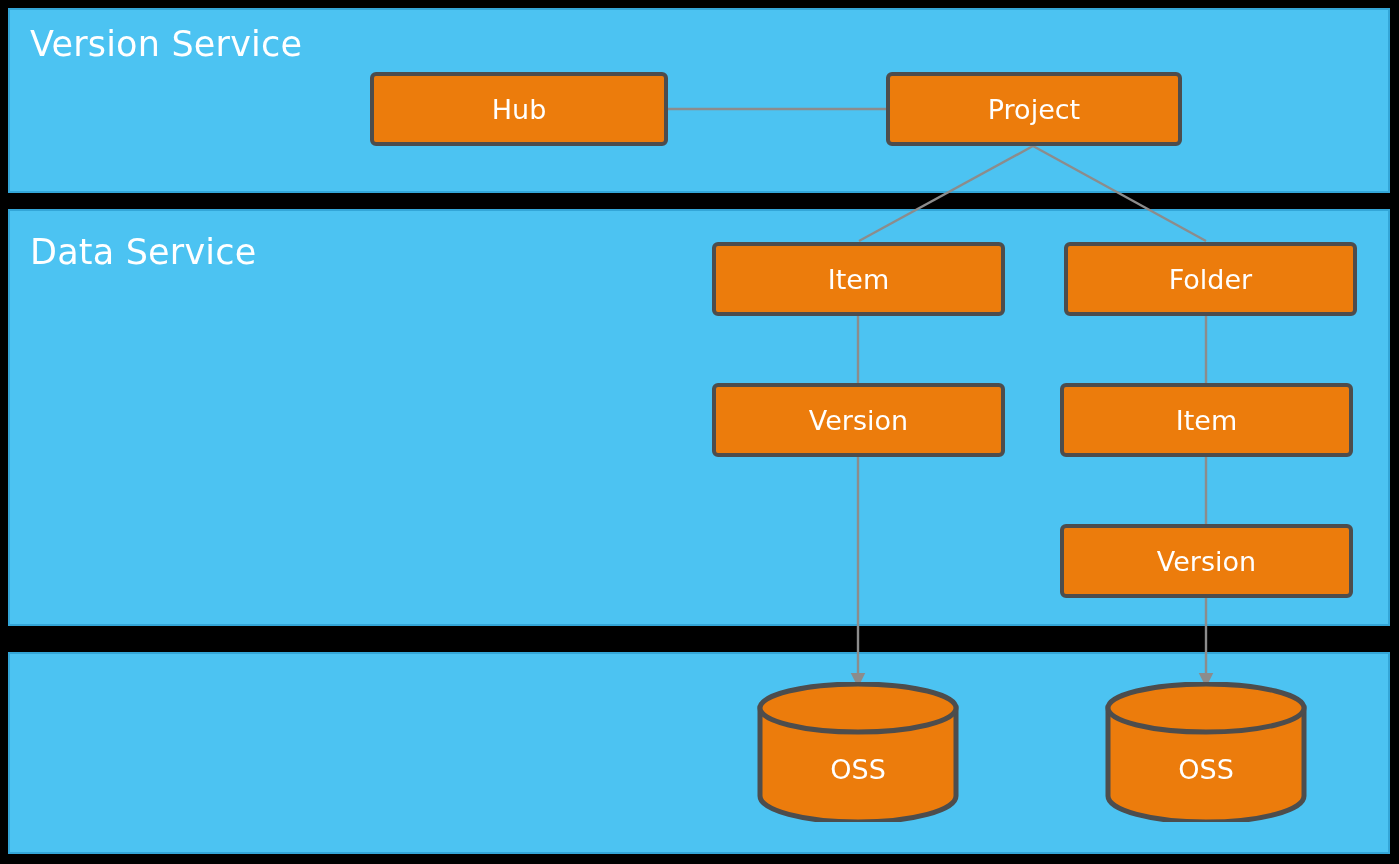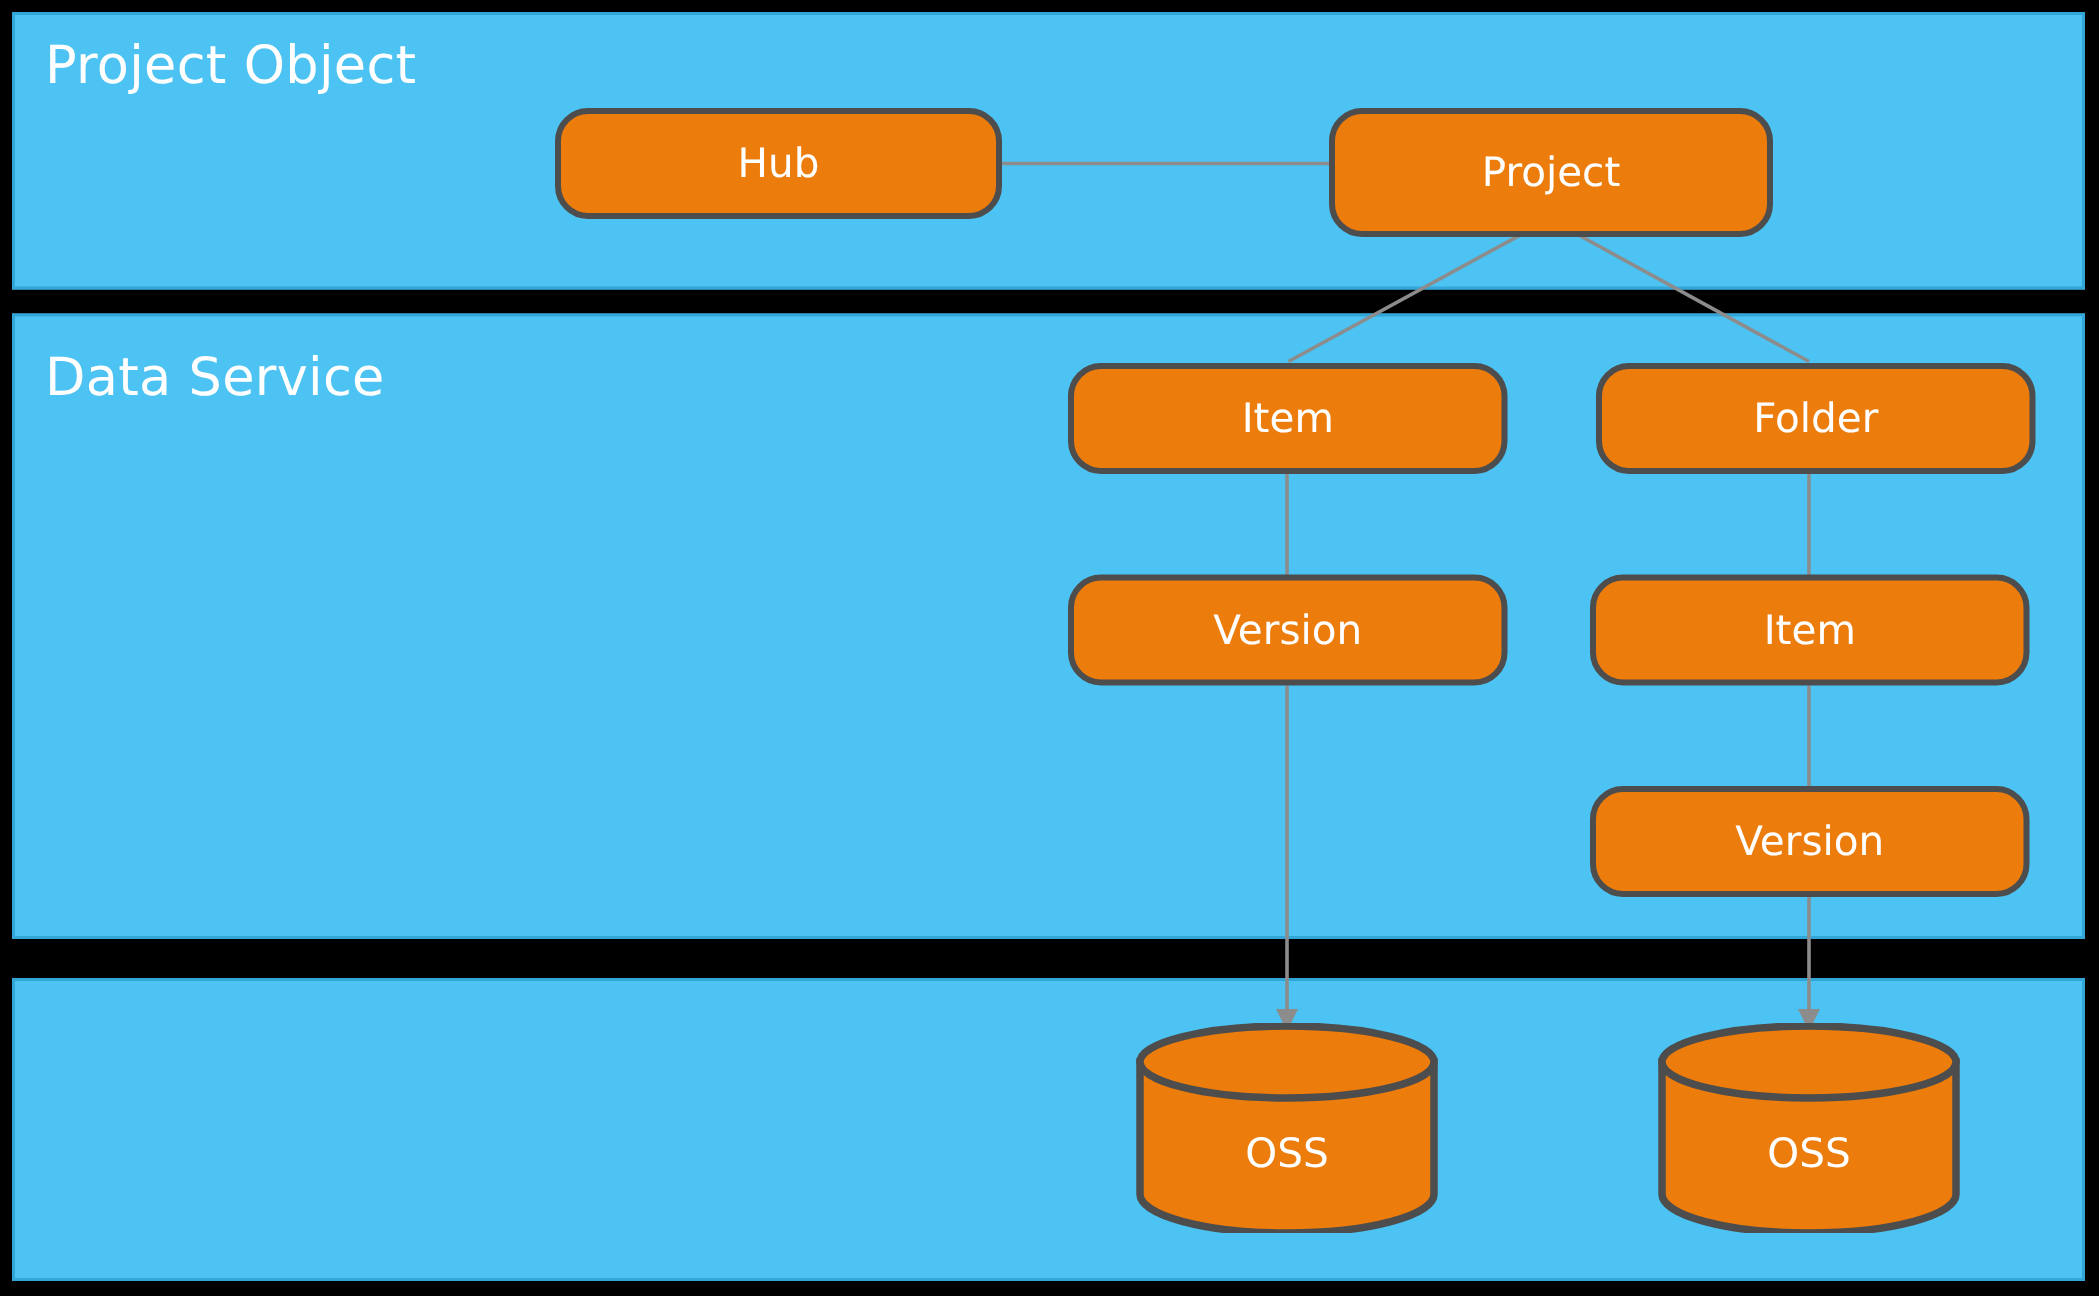--- a/index.html
+++ b/index.html
@@ -28,21 +28,21 @@
     font-size: 35px;
     font-weight: 400;
     letter-spacing: 0.2px;
     white-space: nowrap;
     font-family: "DejaVu Sans", sans-serif;
   }
   .node {
     position: absolute;
     background: #ec7c0c;
     border: 4px solid #4d4d4d;
-    border-radius: 22px;
+    border-radius: 6px;
     box-sizing: border-box;
     display: flex;
     align-items: center;
     justify-content: center;
     color: #ffffff;
     font-size: 27px;
     font-family: "DejaVu Sans", sans-serif;
     line-height: 1;
   }
   .cylinder {
@@ -71,21 +71,21 @@
 <body>
 
 <div id="canvas">
 
   <div class="panel" style="left:8px; top:8px; width:1382px; height:185px;"></div>
 
   <div class="panel" style="left:8px; top:209px; width:1382px; height:417px;"></div>
 
   <div class="panel" style="left:8px; top:652px; width:1382px; height:202px;"></div>
 
-  <div class="panel-title" style="top:24px;">Project Object</div>
+  <div class="panel-title" style="top:24px;">Version Service</div>
 
   <div class="panel-title" style="top:232px;">Data Service</div>
 
 
   <svg class="edges" viewBox="0 0 1399 864" xmlns="http://www.w3.org/2000/svg">
     <defs>
       <marker id="arrowhead" markerWidth="7" markerHeight="7" refX="5.6" refY="3.5" orient="auto" markerUnits="strokeWidth">
         <path d="M0,0.4 L6.2,3.5 L0,6.6 z" fill="#8c8c8c"></path>
       </marker>
     </defs>
@@ -104,21 +104,21 @@
       <line x1="1206" y1="457" x2="1206" y2="525"></line>
 
       <line x1="858" y1="457" x2="858" y2="686" marker-end="url(#arrowhead)"></line>
 
       <line x1="1206" y1="598" x2="1206" y2="686" marker-end="url(#arrowhead)"></line>
     </g>
   </svg>
 
   <div class="node" style="left:370px; top:72px; width:298px; height:74px;">Hub</div>
 
-  <div class="node" style="left:886px; top:72px; width:296px; height:86px;">Project</div>
+  <div class="node" style="left:886px; top:72px; width:296px; height:74px;">Project</div>
 
   <div class="node" style="left:712px; top:242px; width:293px; height:74px;">Item</div>
 
   <div class="node" style="left:1064px; top:242px; width:293px; height:74px;">Folder</div>
 
   <div class="node" style="left:712px; top:383px; width:293px; height:74px;">Version</div>
 
   <div class="node" style="left:1060px; top:383px; width:293px; height:74px;">Item</div>
 
   <div class="node" style="left:1060px; top:524px; width:293px; height:74px;">Version</div>

